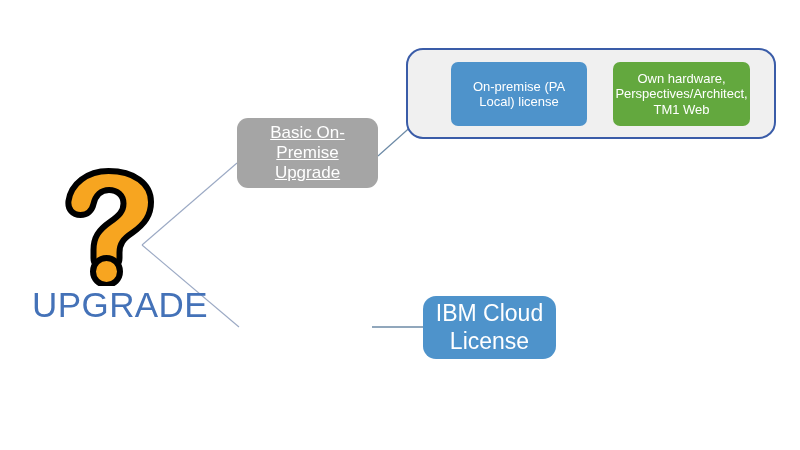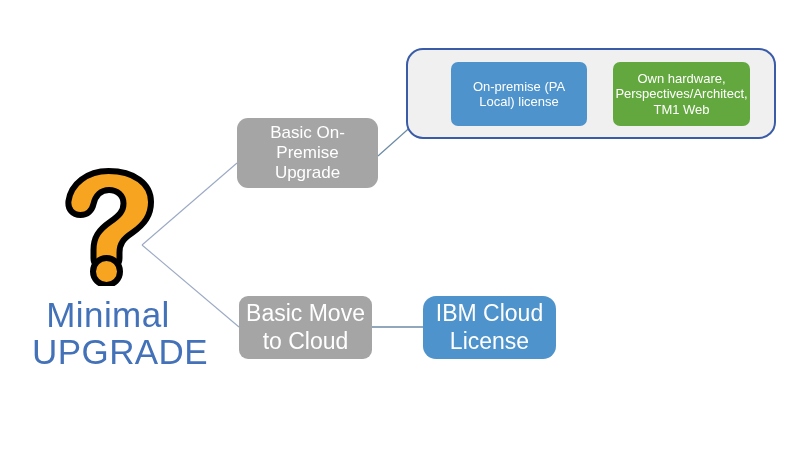--- a/index.html
+++ b/index.html
@@ -53,21 +53,21 @@
     position: absolute;
     box-sizing: border-box;
     display: flex;
     align-items: center;
     justify-content: center;
     text-align: center;
     color: #ffffff;
     line-height: 1.18;
     padding: 2px 6px;
   }
-  .node-gray  { background: #A5A5A5; border-radius: 9px; }
+  .node-gray  { background: #A5A5A5; border-radius: 9px; text-decoration: underline; }
   .node-blue  { background: #4E93CB; border-radius: 7px; }
   .node-green { background: #63A83E; border-radius: 7px; }
 
   #node-basic-onprem {
     left: 237px; top: 118px; width: 141px; height: 70px;
     font-size: 17px;
     border-radius: 11px;
   }
   #node-basic-cloud {
     left: 239px; top: 296px; width: 133px; height: 63px;
@@ -121,39 +121,35 @@
     <svg id="question-mark" viewBox="0 0 200 118" xmlns="http://www.w3.org/2000/svg">
       <g transform="translate(54,0)">
         <path d="M46.5 3 C25 3 9 16 6.5 33 C5.5 41 10.5 47 18.5 47 C25.5 47 30 42.5 31.5 36
                  C33.5 27.5 39 22 47 22 C55.5 22 61.5 27.5 61.5 35.5
                  C61.5 43 57.5 47.5 48 54 C36.5 62 31.5 69.5 31.5 82 L31.5 90
                  C31.5 96 35 99.5 41 99.5 L48 99.5 C54 99.5 57.5 96 57.5 90 L57.5 84.5
                  C57.5 76 61 71 70 65 C83 56 89 47 89 34 C89 15.5 72 3 46.5 3 Z" fill="#F7A520" stroke="#000000" stroke-width="6" stroke-linejoin="round"></path>
         <circle cx="44.5" cy="103.5" r="13.5" fill="#F7A520" stroke="#000000" stroke-width="6"></circle>
       </g>
     </svg>
-    <span class="root-line" id="root-line-1">Minimal</span>
     <span class="root-line" id="root-line-2">UPGRADE</span>
   </div>
 
   <div class="node node-gray" id="node-basic-onprem">
     <span>Basic On-Premise Upgrade</span>
   </div>
 
   <div id="group-onprem"></div>
 
   <div class="node node-blue" id="node-onprem-license">
     <span>On-premise (PA Local) license</span>
   </div>
 
   <div class="node node-green" id="node-own-hardware">
     <span>Own hardware, Perspectives/Architect, TM1 Web</span>
   </div>
 
-  <div class="node node-gray" id="node-basic-cloud">
-    <span>Basic Move to Cloud</span>
-  </div>
 
   <div class="node node-blue" id="node-ibm-cloud">
     <span>IBM Cloud License</span>
   </div>
 
 </div>
 
 </body></html>

